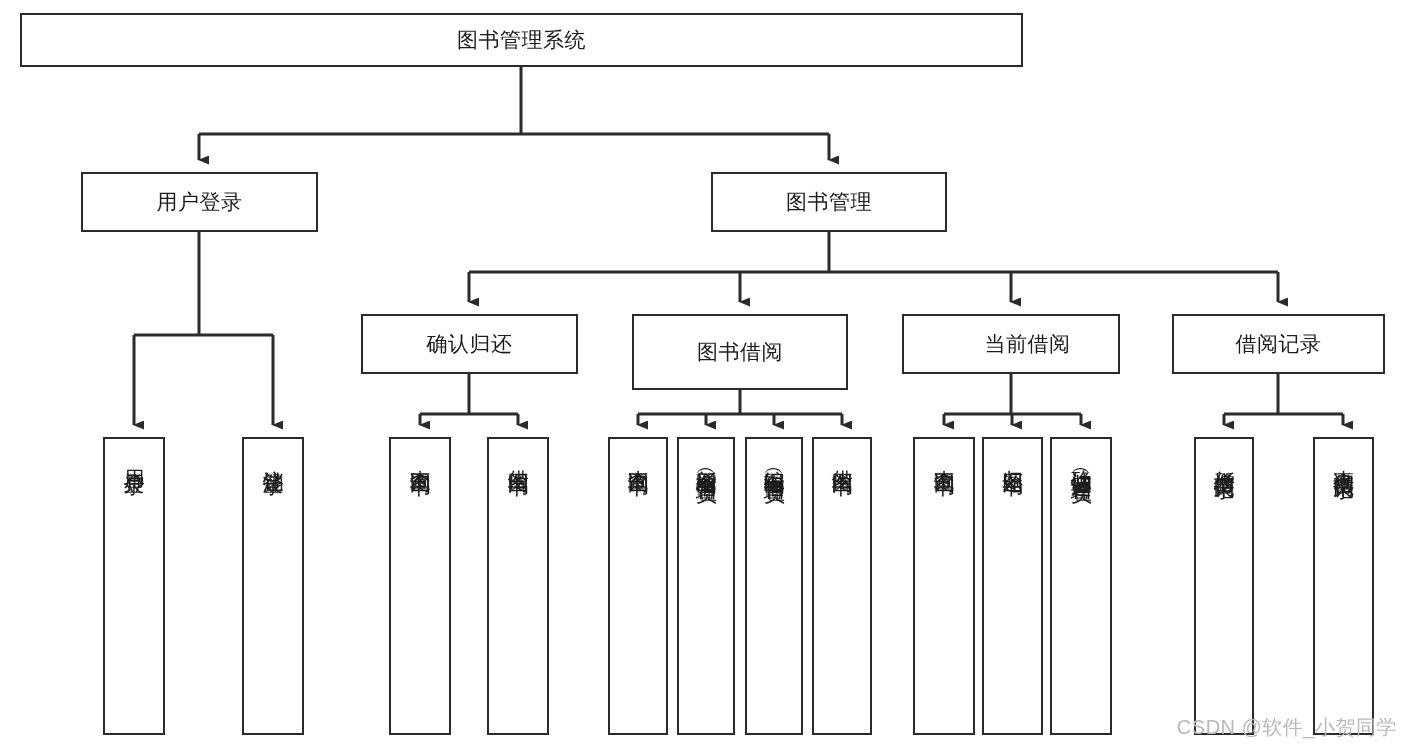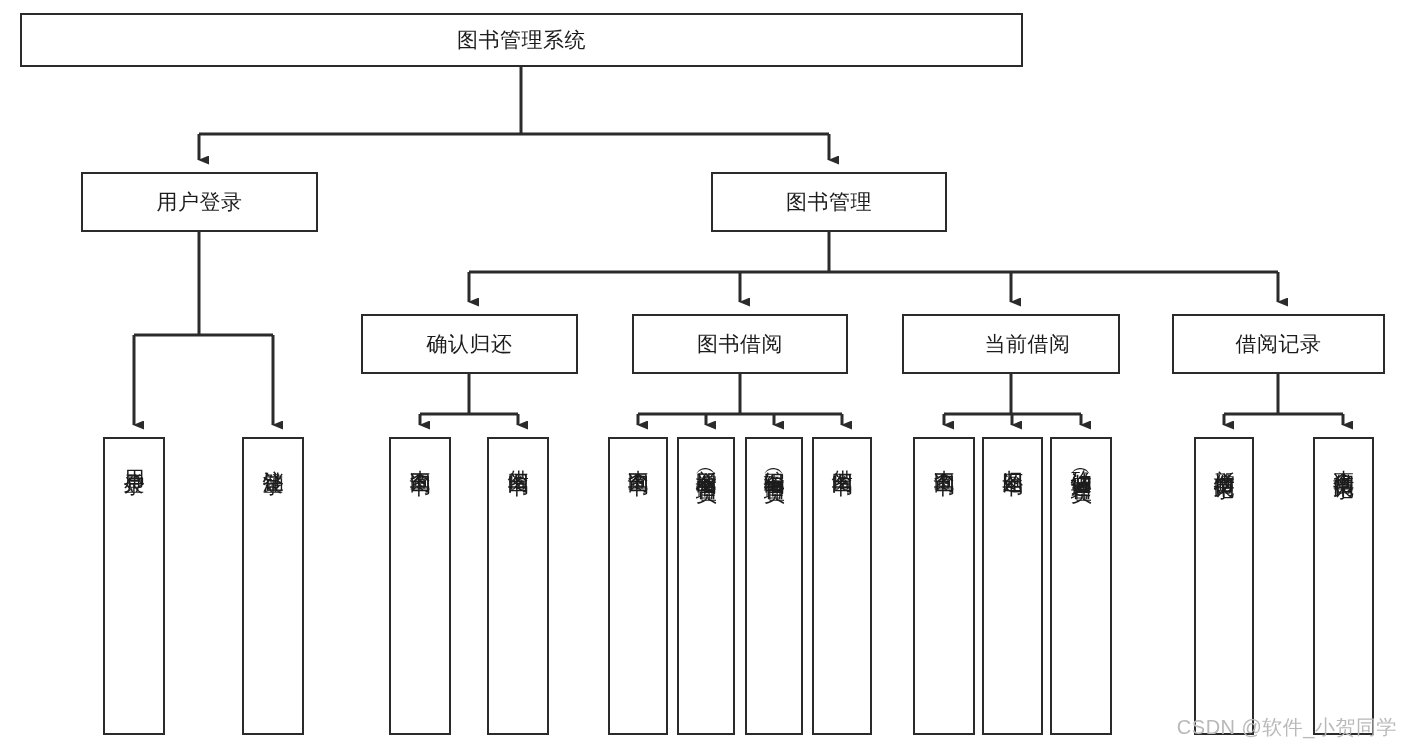--- a/index.html
+++ b/index.html
@@ -119,21 +119,21 @@
       </div>
       <div class="node-box horiz" style="left: 81px; top: 172px; width: 237px; height: 60px;">
         <span>用户登录</span>
       </div>
       <div class="node-box horiz" style="left: 711px; top: 172px; width: 236px; height: 60px;">
         <span>图书管理</span>
       </div>
       <div class="node-box horiz" style="left: 361px; top: 314px; width: 217px; height: 60px;">
         <span>确认归还</span>
       </div>
-      <div class="node-box horiz" style="left: 632px; top: 314px; width: 216px; height: 60px;">
+      <div class="node-box horiz" style="left: 632px; top: 314px; width: 216px; height: 76px;">
         <span>图书借阅</span>
       </div>
       <div class="node-box horiz" style="left: 902px; top: 314px; width: 218px; height: 60px; padding-left: 33px;">
         <span>当前借阅</span>
       </div>
       <div class="node-box horiz" style="left: 1172px; top: 314px; width: 213px; height: 60px; text-align: right;">
         <span>借阅记录</span>
       </div>
       <div class="node-box vert" style="left: 103px; top: 437px; width: 62px; height: 298px;">
         <span class="vert-label">用户登录</span>

